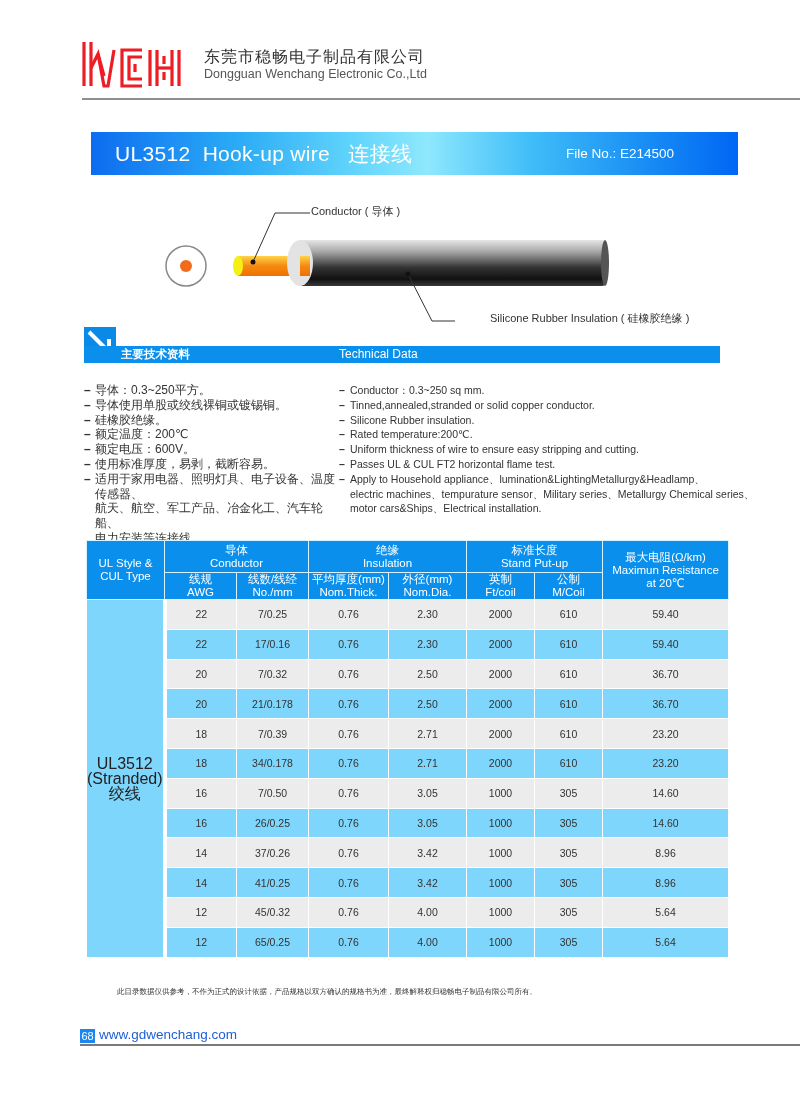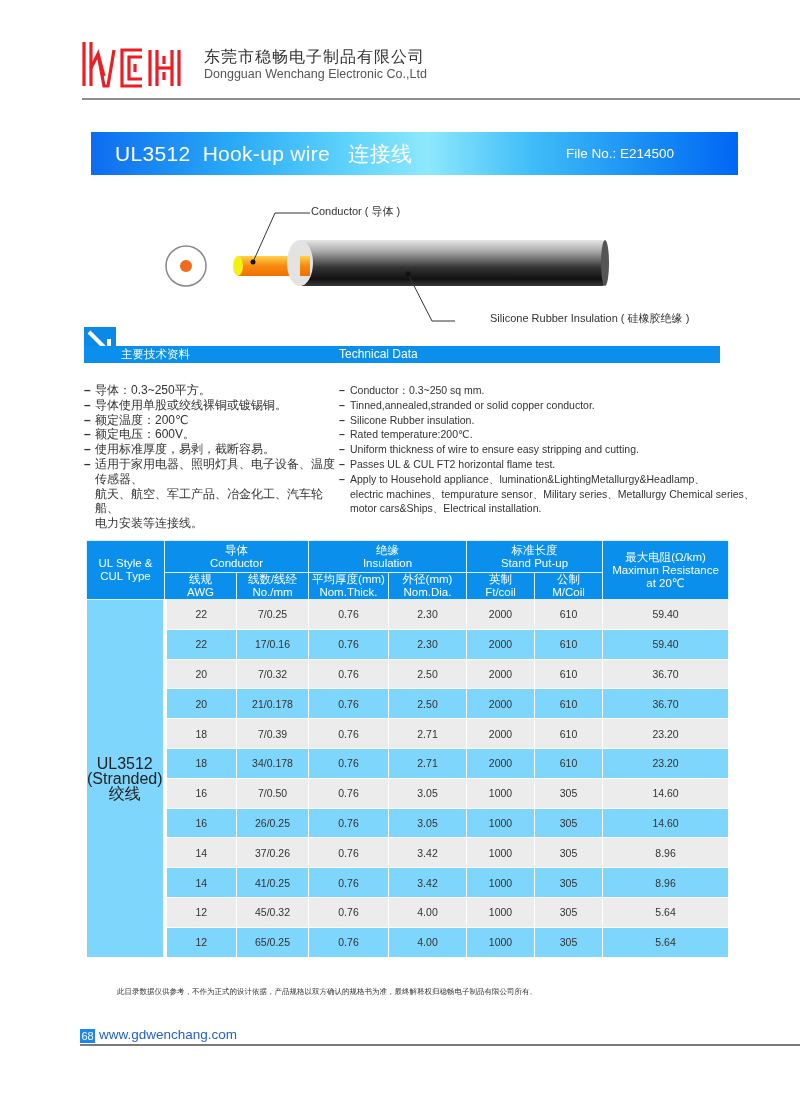--- a/index.html
+++ b/index.html
@@ -20,21 +20,21 @@
   .title-banner .file-no { position: absolute; left: 475px; top: 14px; font-size: 13.5px; color: #fff; }
 
   
   .wire-svg { position: absolute; left: 150px; top: 195px; width: 560px; height: 140px; }
   .label-conductor { position: absolute; left: 311px; top: 204px; font-size: 11px; color: #333; }
   .label-insulation { position: absolute; left: 490px; top: 311px; font-size: 11px; color: #333; }
 
   
   .tech-icon { position: absolute; left: 84px; top: 327px; width: 32px; height: 34px; background: #0a8ae6; }
   .tech-bar { position: absolute; left: 84px; top: 346px; width: 636px; height: 17px; background: #0a90ec; }
-  .tech-bar .cn { position: absolute; left: 37px; top: 1px; font-size: 11.5px; color: #fff; font-weight: normal; }
+  .tech-bar .cn { position: absolute; left: 37px; top: 1px; font-size: 11.5px; color: #fff; font-weight: bold; }
   .tech-bar .en { position: absolute; left: 255px; top: 1px; font-size: 12px; color: #fff; }
 
   
   .spec-cn { position: absolute; left: 84px; top: 383px; width: 260px; font-size: 12px; color: #333; }
   .spec-en { position: absolute; left: 339px; top: 383px; width: 440px; font-size: 10.5px; color: #333; }
   .spec-cn li, .spec-en li { list-style: none; line-height: 14.8px; padding-left: 11px; position: relative; white-space: pre-line; }
   .spec-cn li::before, .spec-en li::before { content: "–"; position: absolute; left: 0; top: 0; font-weight: bold; }
 
   
   .spec-table { position: absolute; left: 86px; top: 540px; width: 642px; border-collapse: collapse; table-layout: fixed; }
@@ -133,20 +133,21 @@
   </svg>
 </div>
 <div class="tech-bar">
   <span class="cn">主要技术资料</span>
   <span class="en">Technical Data</span>
 </div>
 
 <ul class="spec-cn">
   <li>导体：0.3~250平方。</li>
   <li>导体使用单股或绞线裸铜或镀锡铜。</li>
+  <li>硅橡胶绝缘。</li>
   <li>额定温度：200℃</li>
   <li>额定电压：600V。</li>
   <li>使用标准厚度，易剥，截断容易。</li>
   <li>适用于家用电器、照明灯具、电子设备、温度传感器、
 航天、航空、军工产品、冶金化工、汽车轮船、
 电力安装等连接线。</li>
 </ul>
 <ul class="spec-en">
   <li>Conductor：0.3~250 sq mm.</li>
   <li>Tinned,annealed,stranded or solid copper conductor.</li>

